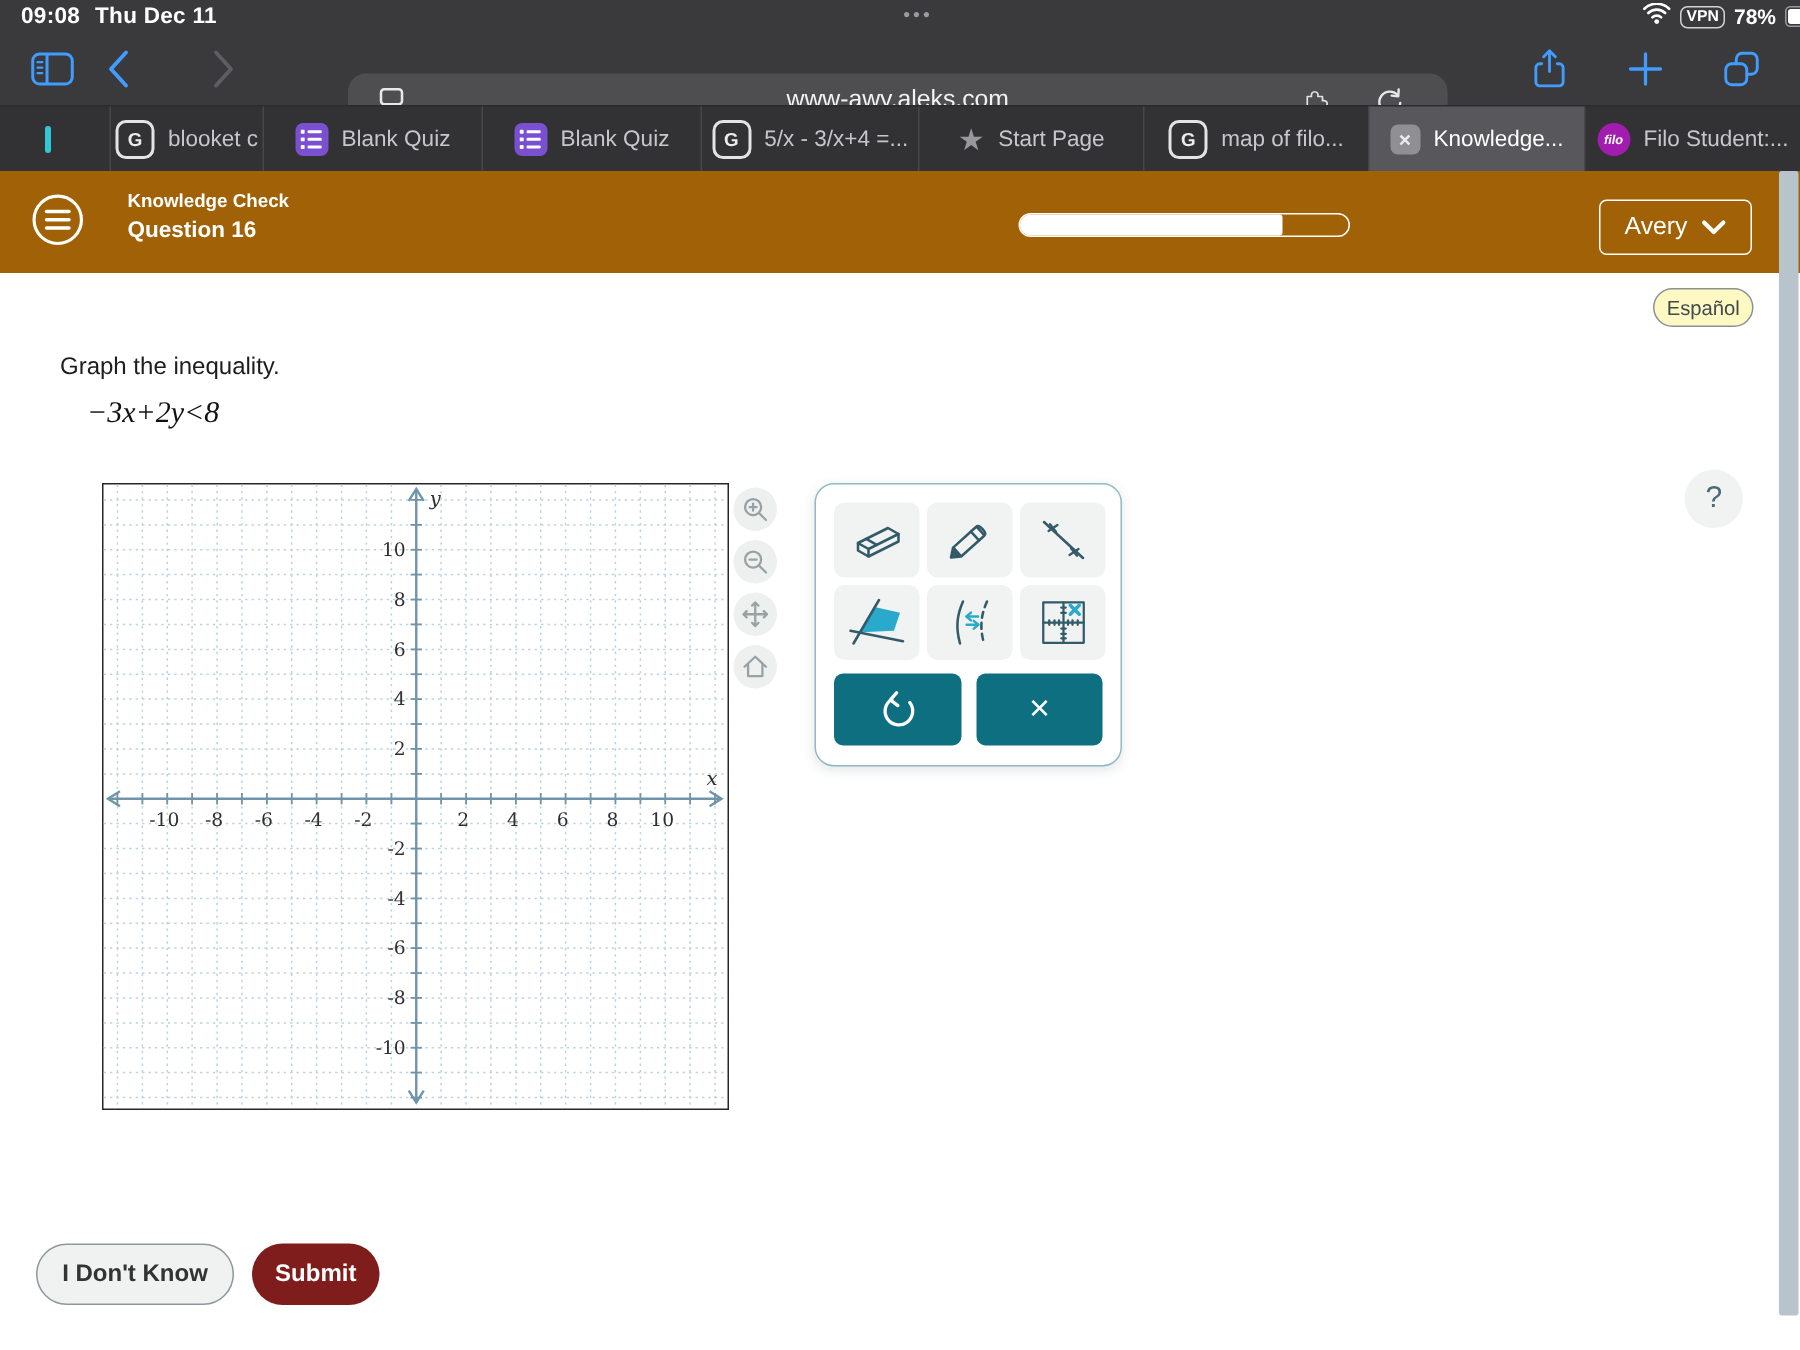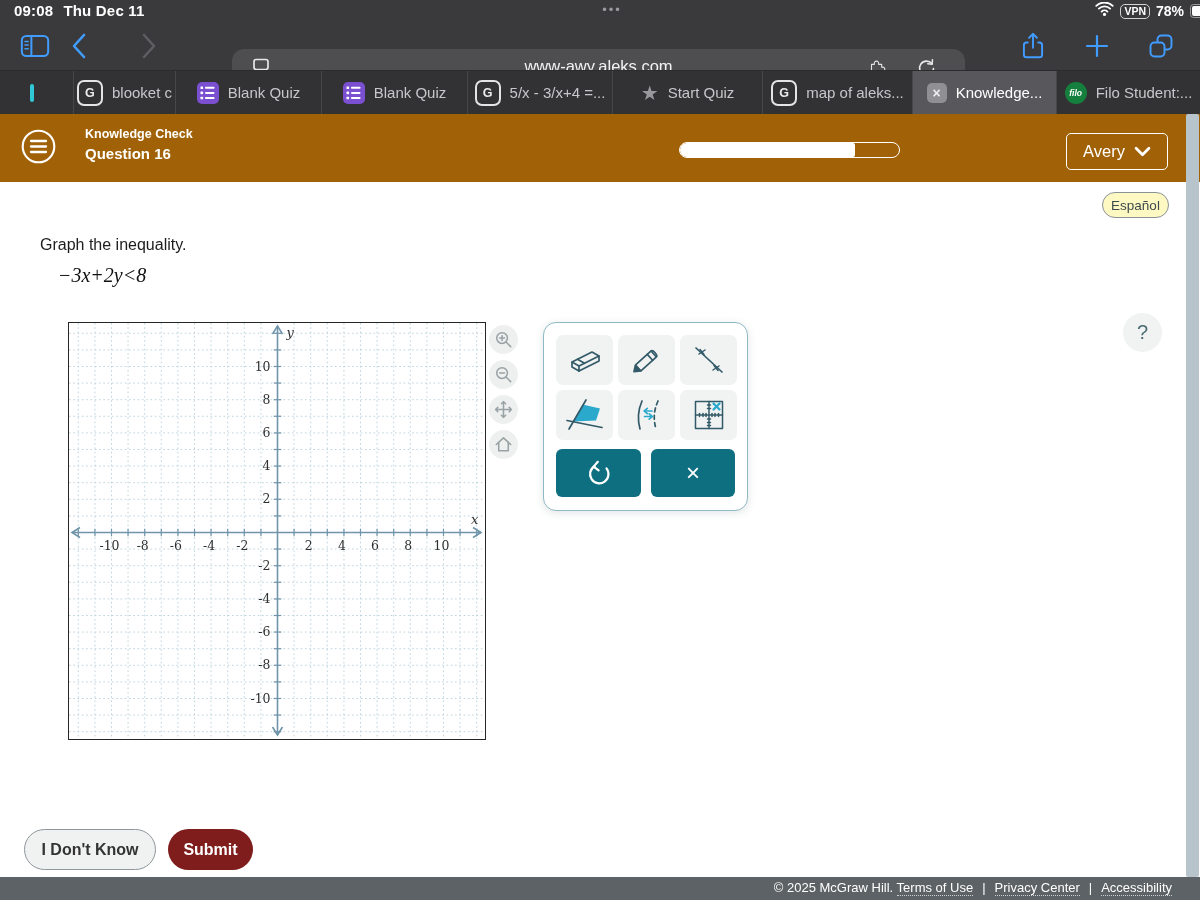--- a/index.html
+++ b/index.html
@@ -29,21 +29,21 @@
   .tab-bar{position:absolute;top:70px;left:0;width:1200px;height:44px;background:#323234;display:flex;border-top:1px solid #2b2b2d;box-sizing:border-box;}
   .tab{position:relative;display:flex;align-items:center;justify-content:center;gap:9px;color:#c7c7cb;font-size:15px;border-left:1px solid #47474a;box-sizing:border-box;white-space:nowrap;overflow:hidden;}
   .tab:first-child{border-left:none;}
   .tab.active{background:#57575c;color:#fff;}
   .sliver{width:73px;position:relative;}
   .mini-ind{position:absolute;left:30px;top:13px;width:3.5px;height:18px;background:#30c8d6;border-radius:2px;}
   .g-badge{width:22px;height:22px;border:2px solid #e4e4e6;border-radius:7px;color:#ececee;font-size:12.5px;font-weight:700;display:flex;align-items:center;justify-content:center;flex:0 0 auto;}
   .quiz-fav{width:22px;height:22px;border-radius:5px;background:#7a4fd0;flex:0 0 auto;display:flex;align-items:center;justify-content:center;}
   .star-fav{color:#98989d;font-size:20px;font-family:"DejaVu Sans",sans-serif;line-height:1;flex:0 0 auto;}
   .close-fav{width:20px;height:20px;border-radius:5px;background:#90９095;background:#8f8f94;color:#ededf0;font-size:14px;font-weight:700;display:flex;align-items:center;justify-content:center;flex:0 0 auto;}
-  .filo-fav{width:22px;height:22px;border-radius:50%;background:#15803d;color:#fff;font-size:8.5px;font-weight:700;font-style:italic;display:flex;align-items:center;justify-content:center;flex:0 0 auto;}
+  .filo-fav{width:22px;height:22px;border-radius:50%;background:#a21caf;color:#fff;font-size:8.5px;font-weight:700;font-style:italic;display:flex;align-items:center;justify-content:center;flex:0 0 auto;}
 
   
   .app-header{position:absolute;top:114px;left:0;width:1200px;height:68px;background:#a16207;color:#fff;}
   .menu-circ{position:absolute;left:20px;top:14px;}
   .hdr-text{position:absolute;left:85px;top:13px;}
   .eyebrow{font-size:12.5px;font-weight:600;}
   .qtitle{font-size:15px;font-weight:700;margin-top:4px;}
   .progress{position:absolute;left:679px;top:28px;width:221px;height:16px;border:1.5px solid #fff;border-radius:9px;box-sizing:border-box;}
   .progress i{display:block;height:100%;width:80%;background:#fff;border-radius:7px 2px 2px 7px;}
   .student-btn{position:absolute;left:1066px;top:19px;width:102px;height:37px;border:1.6px solid #fff;border-radius:5px;box-sizing:border-box;display:flex;align-items:center;justify-content:center;gap:9px;font-size:16.5px;color:#fff;background:transparent;}
@@ -225,25 +225,25 @@
             </svg>
         </span>
         <span>Blank Quiz</span>
       </div>
       <div class="tab" style="width:145px">
         <span class="g-badge">G</span>
         <span>5/x - 3/x+4 =...</span>
       </div>
       <div class="tab" style="width:150px">
         <span class="star-fav">★</span>
-        <span>Start Quiz</span>
+        <span>Start Page</span>
       </div>
       <div class="tab" style="width:150px">
         <span class="g-badge">G</span>
-        <span>map of aleks...</span>
+        <span>map of filo...</span>
       </div>
       <div class="tab active" style="width:144px">
         <span class="close-fav">×</span>
         <span>Knowledge...</span>
       </div>
       <div class="tab" style="width:144px;border-left:1px solid #47474a">
         <span class="filo-fav">filo</span>
         <span>Filo Student:...</span>
       </div>
     </div>
@@ -526,20 +526,15 @@
       </div>
       <div class="big-btn x-btn">×</div>
     </div>
   </div>
 
   <div class="help-btn">?</div>
 
   <div class="dont-know">I Don't Know</div>
   <div class="submit">Submit</div>
 
-  <div class="footer">
-    <span>© 2025 McGraw Hill.</span>
-    <span> </span>
-    <a href="#">Terms of Use</a><span class="sep">|</span><a href="#">Privacy Center</a><span class="sep">|</span><a href="#">Accessibility</a>
-  </div>
 
   <div class="scroll-strip"></div>
 </div>
 
 </body></html>

